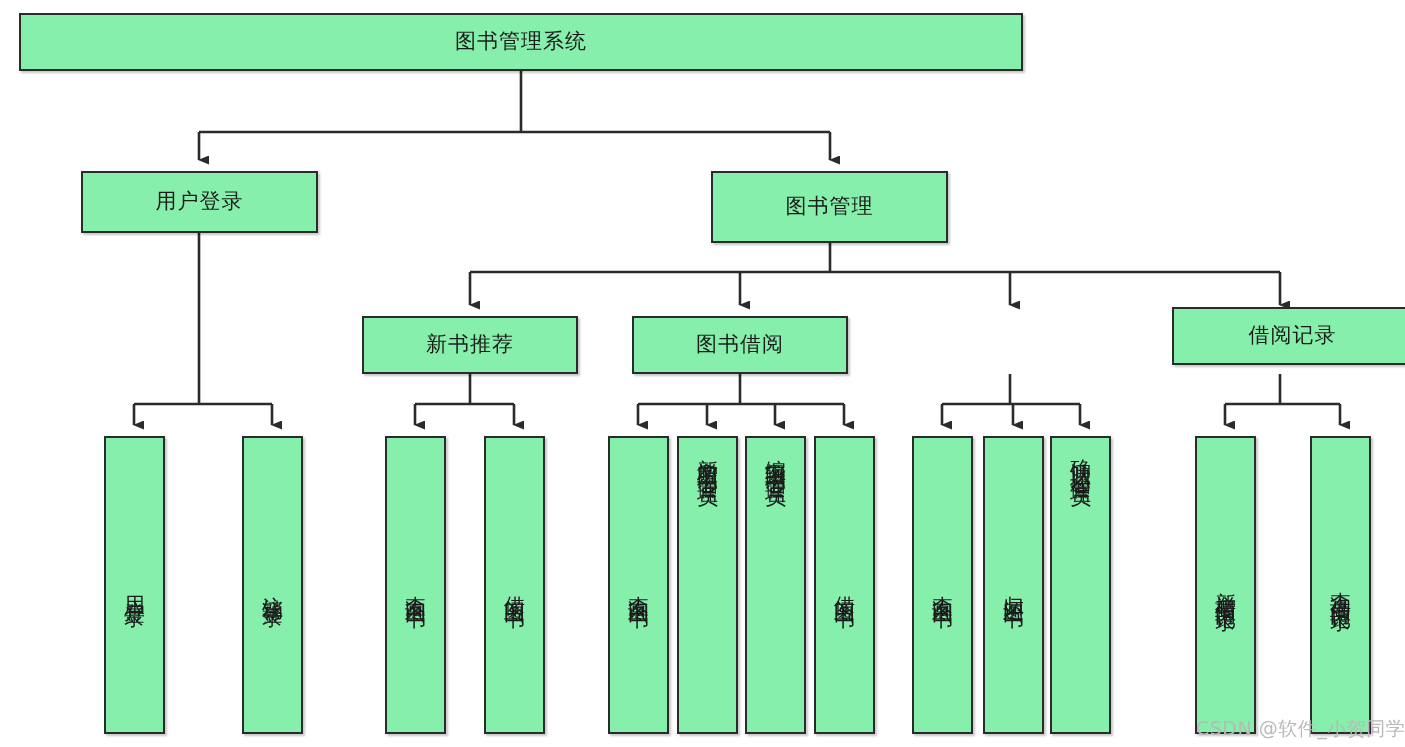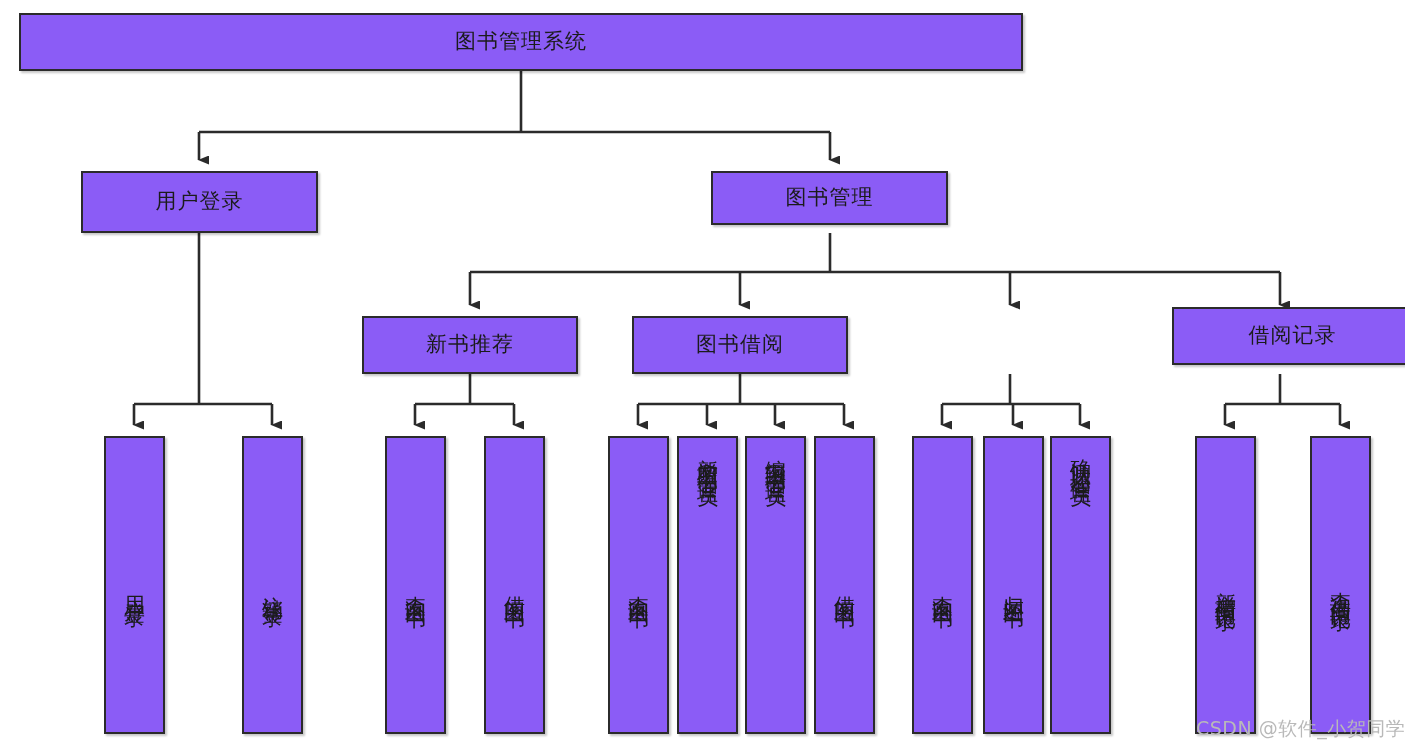--- a/index.html
+++ b/index.html
@@ -19,21 +19,21 @@
     position: absolute;
     left: 0;
     top: 0;
     width: 1405px;
     height: 747px;
     pointer-events: none;
   }
   .node {
     position: absolute;
     box-sizing: border-box;
-    background: #8b5cf6;
+    background: #86efac;
     border: 2.5px solid #2b2b2b;
     box-shadow: 2px 2px 2px rgba(0,0,0,0.22);
     display: flex;
     align-items: center;
     justify-content: center;
     color: #1b1b1b;
   }
   .node.horiz {
     font-size: 21px;
     letter-spacing: 1px;
@@ -118,21 +118,21 @@
     </g>
   </svg>
 
   <div class="node horiz" style="left:19px; top:13px; width:1004px; height:58px;">
     <span>图书管理系统</span>
   </div>
 
   <div class="node horiz" style="left:81px; top:171px; width:237px; height:62px;">
     <span>用户登录</span>
   </div>
-  <div class="node horiz" style="left:711px; top:171px; width:237px; height:54px;">
+  <div class="node horiz" style="left:711px; top:171px; width:237px; height:72px;">
     <span>图书管理</span>
   </div>
 
   <div class="node horiz" style="left:362px; top:316px; width:216px; height:58px;">
     <span>新书推荐</span>
   </div>
   <div class="node horiz" style="left:632px; top:316px; width:216px; height:58px;">
     <span>图书借阅</span>
   </div>
   <div class="node horiz" style="left:1172px; top:307px; width:241px; height:58px;">

